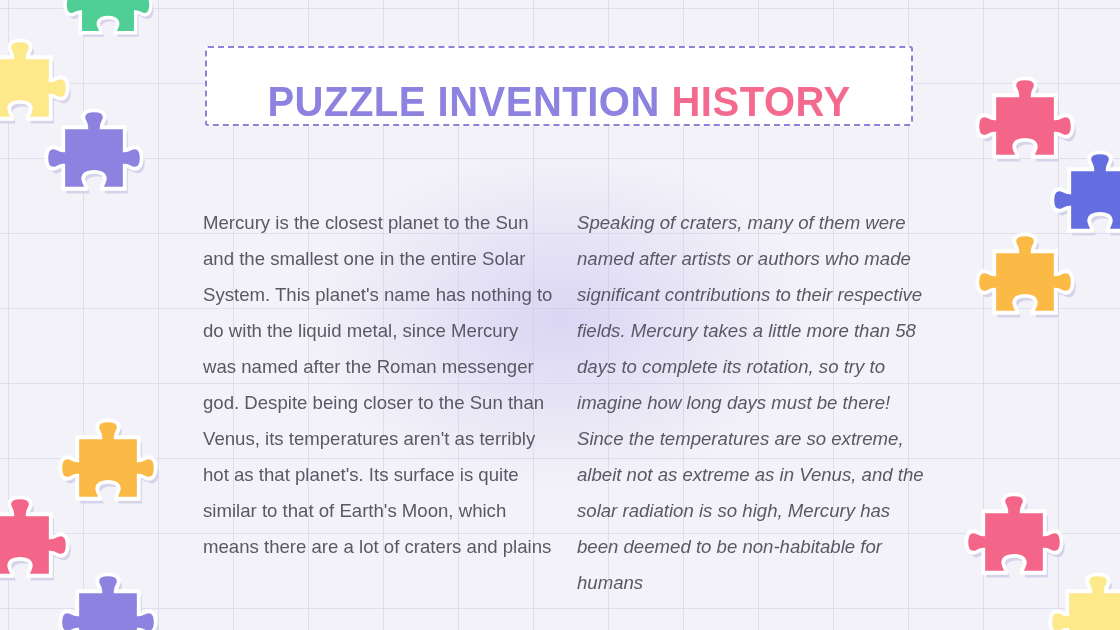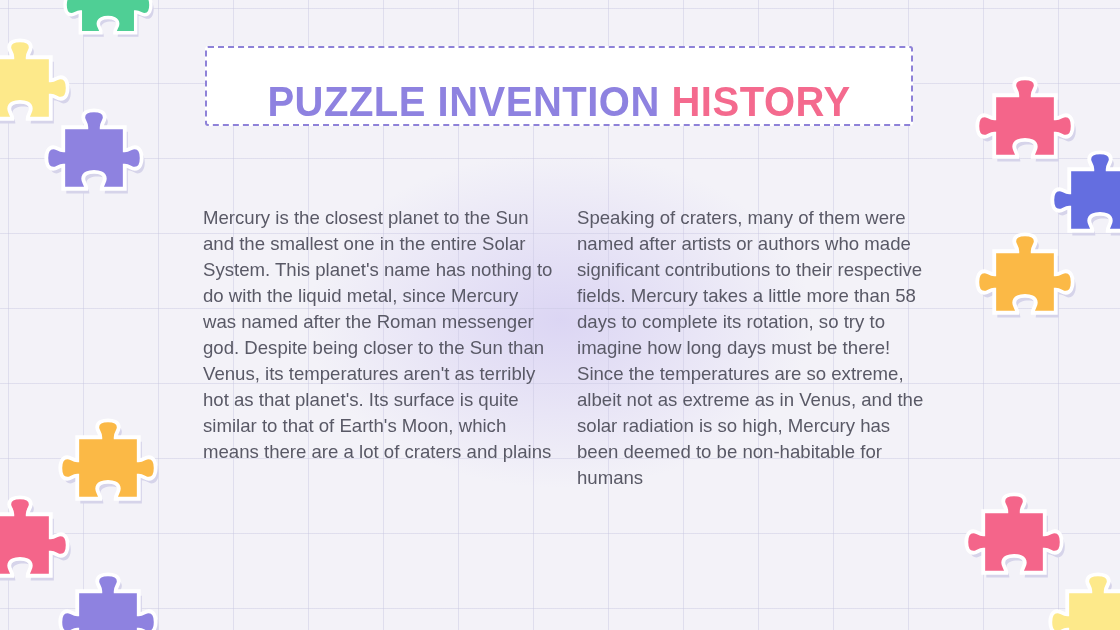--- a/index.html
+++ b/index.html
@@ -16,23 +16,23 @@
         linear-gradient(to bottom, rgba(200,198,225,0.45) 1.5px, transparent 1.5px);
       background-size:75px 75px;background-position:8px 8px;}
   .title-box{position:absolute;left:205px;top:46px;width:708px;height:80px;
       background:#ffffff;border:2px dashed #8e82d8;border-radius:3px;box-sizing:border-box;
       display:flex;align-items:flex-end;justify-content:center;}
   .title{font-family:"Liberation Sans",sans-serif;font-weight:900;font-size:40px;letter-spacing:0.5px;
       transform:scaleY(1.08);}
   .title .t1{color:#8e82e0;}
   .title .t2{color:#f46a8e;}
   .col{position:absolute;top:205px;width:350px;
-      font-family:"Liberation Sans",sans-serif;font-size:18.6px;line-height:26px;color:#595966;}
+      font-family:"Liberation Sans",sans-serif;font-size:18.6px;line-height:36px;color:#595966;}
   .col.left{left:203px;}
-  .col.right{left:577px;}
+  .col.right{left:577px;font-style:italic;}
   svg.piece{position:absolute;overflow:visible;}
 </style>
 </head>
 <body>
 
 <div class="bg"></div>
 <div class="grid"></div>
 
 <svg width="0" height="0" style="position:absolute">
   <defs>

